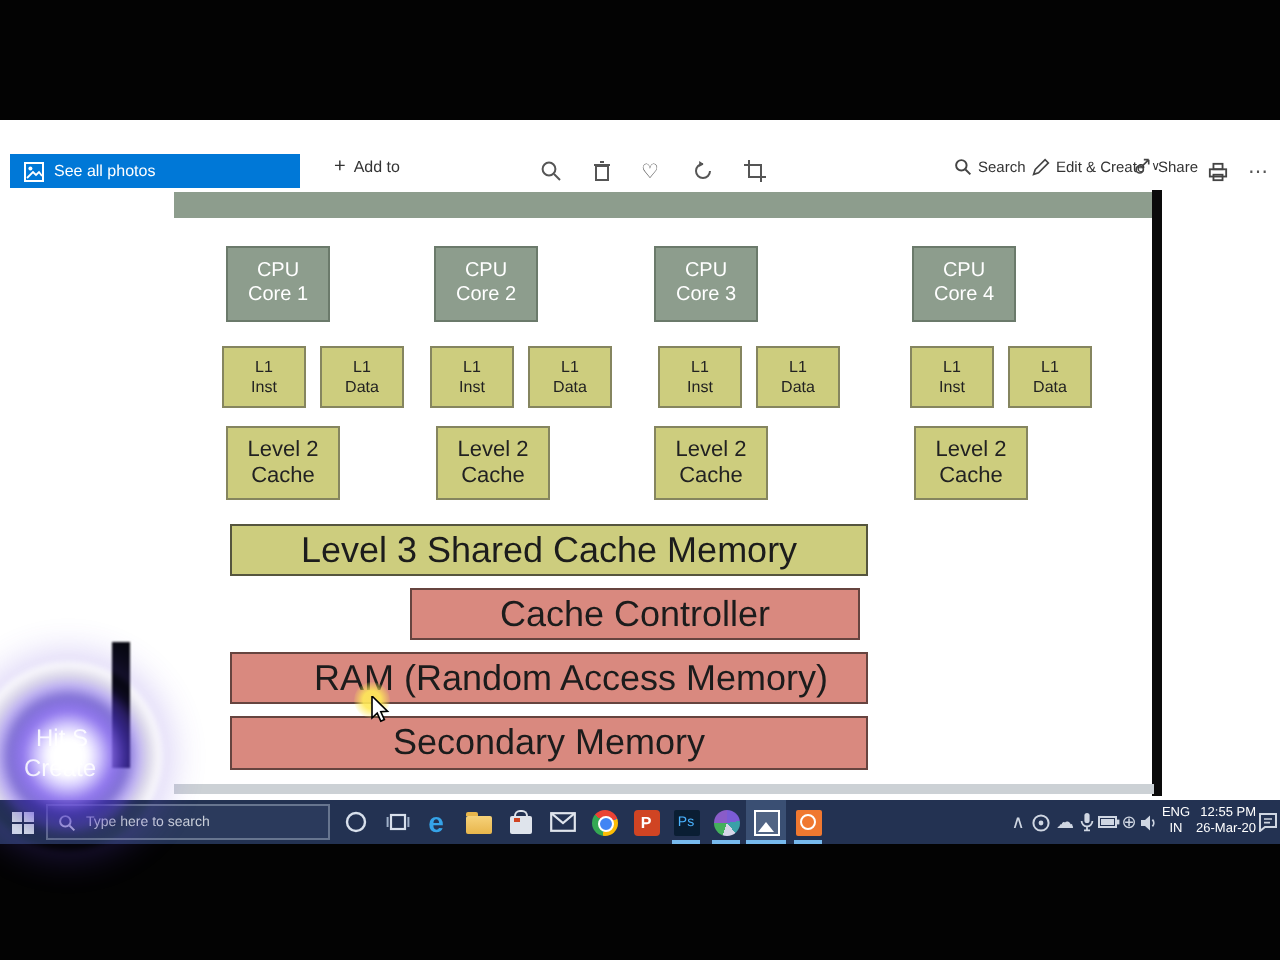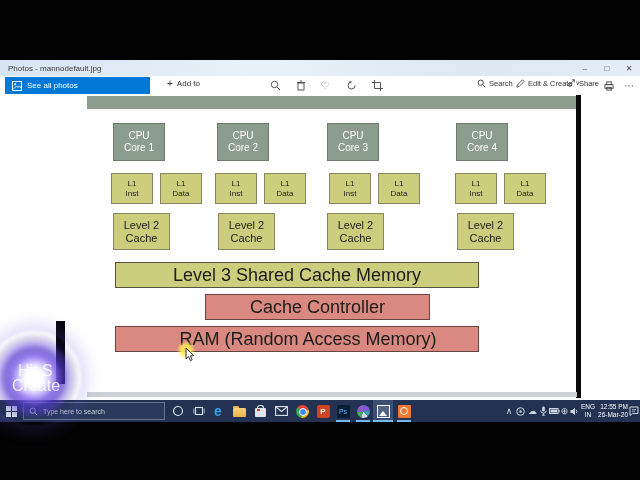--- a/index.html
+++ b/index.html
@@ -37,21 +37,21 @@
   .core-box { width:52px; height:38px; top:123px; background:var(--core,#8d9d8d);
     border:1px solid #6b7a6b; color:#fff; font-size:10px; line-height:12px;
     display:flex; flex-direction:column; align-items:center; justify-content:center; text-align:center; }
   .l1-pair { top:173px; display:flex; gap:7px; }
   .l1-box { width:42px; height:31px; background:var(--cache,#cdcd7e); border:1px solid #85855f;
     color:#222; font-size:8px; line-height:9.5px; display:flex; flex-direction:column;
     align-items:center; justify-content:center; text-align:center; }
   .l2-box { width:57px; height:37px; top:213px; background:var(--cache,#cdcd7e); border:1px solid #85855f;
     color:#222; font-size:11px; line-height:13px; display:flex; flex-direction:column;
     align-items:center; justify-content:center; text-align:center; }
-  .wide-bar { left:115px; width:364px; height:26px; color:#1c1c1c; font-size:18px;
+  .wide-bar { left:115px; width:319px; height:26px; color:#1c1c1c; font-size:18px;
     display:flex; align-items:center; justify-content:center; }
   .bar-l3 { top:262px; background:var(--cache,#cdcd7e); border:1px solid #55553e; }
   .bar-mc { top:294px; left:205px; width:225px; background:var(--memory,#d9897f); border:1px solid #66443f; }
   .bar-ram { top:326px; background:var(--memory,#d9897f); border:1px solid #66443f;padding-left:22px; }
   .bar-sec { top:358px; height:27px; background:var(--memory,#d9897f); border:1px solid #66443f; }
 
   
   .click-glow { left:177px; top:341px; width:18px; height:18px; border-radius:50%;
     background:radial-gradient(circle, rgba(255,233,88,.9) 0 35%, rgba(255,233,88,0) 75%); }
   .cursor { left:185px; top:348px; }
@@ -90,38 +90,30 @@
   .lang-block, .clock-block { position:absolute; top:3px; color:#fff; font-size:6.5px; line-height:8px; text-align:center; }
   .clock-block { text-align:right; }
 
   
   .wisp { left:56px; top:321px; width:9px; height:63px; background:#06070d; filter:blur(.6px); z-index:40; }
   .wm-ring { left:-13px; top:331px; width:94px; height:94px; border-radius:50%; z-index:41;
     background:radial-gradient(circle, rgba(255,255,255,.95) 0 14%, rgba(214,204,255,.9) 22%,
       rgba(125,95,235,.85) 34%, rgba(75,52,195,.7) 44%, rgba(95,62,225,.4) 53%,
       rgba(45,25,130,.18) 60%, rgba(45,25,130,0) 70%);
     filter:blur(1.6px); box-shadow:0 0 16px 6px rgba(100,70,220,.22); }
-  .wm-text { z-index:42; color:rgba(255,255,255,.85); font-size:16px;text-align:center; }
+  .wm-text { z-index:42; color:rgba(255,255,255,.85); font-size:12px;text-align:center; }
 </style>
 </head>
 <body>
 
 <div id="screen">
 
   <div class="abs letterbox lb-top"></div>
   <div class="abs letterbox lb-bottom"></div>
 
-  <div class="abs titlebar">
-    <div class="abs title-text">Photos - mannodefault.jpg</div>
-    <div class="win-controls">
-      <div class="win-btn">–</div>
-      <div class="win-btn">□</div>
-      <div class="win-btn">✕</div>
-    </div>
-  </div>
 
   <div class="abs toolbar">
     <div class="abs see-all">
       <svg width="10" height="10" viewBox="0 0 10 10">
         <rect x="0.5" y="0.5" width="9" height="9" fill="none" stroke="#fff" stroke-width="1"></rect>
         <circle cx="3.2" cy="3.2" r="1" fill="#fff"></circle>
         <path d="M1.5 8 L4.5 5 L6 6.5 L7.5 5 L9 7" fill="none" stroke="#fff" stroke-width="0.9"></path>
       </svg>
       <span>See all photos</span>
     </div>
@@ -263,20 +255,21 @@
     <span>Cache</span>
   </div>
   <div class="abs l2-box" style="left:457px">
     <span>Level 2</span>
     <span>Cache</span>
   </div>
 
   <div class="abs wide-bar bar-l3">Level 3 Shared Cache Memory</div>
   <div class="abs wide-bar bar-mc">Cache Controller</div>
   <div class="abs wide-bar bar-ram">RAM (Random Access Memory)</div>
+  <div class="abs wide-bar bar-sec">Secondary Memory</div>
 
   <div class="abs click-glow"></div>
   <svg class="abs cursor" width="10" height="14" viewBox="0 0 10 14">
     <path d="M1 0 L1 11 L3.6 8.6 L5.4 12.6 L7.2 11.8 L5.4 7.9 L8.8 7.7 Z" fill="#fff" stroke="#000" stroke-width="0.8"></path>
   </svg>
 
   <div class="abs taskbar">
     <div class="start-btn">
       <svg width="11" height="11" viewBox="0 0 11 11">
         <rect x="0" y="0" width="5" height="5" fill="#d8e0ec"></rect>

